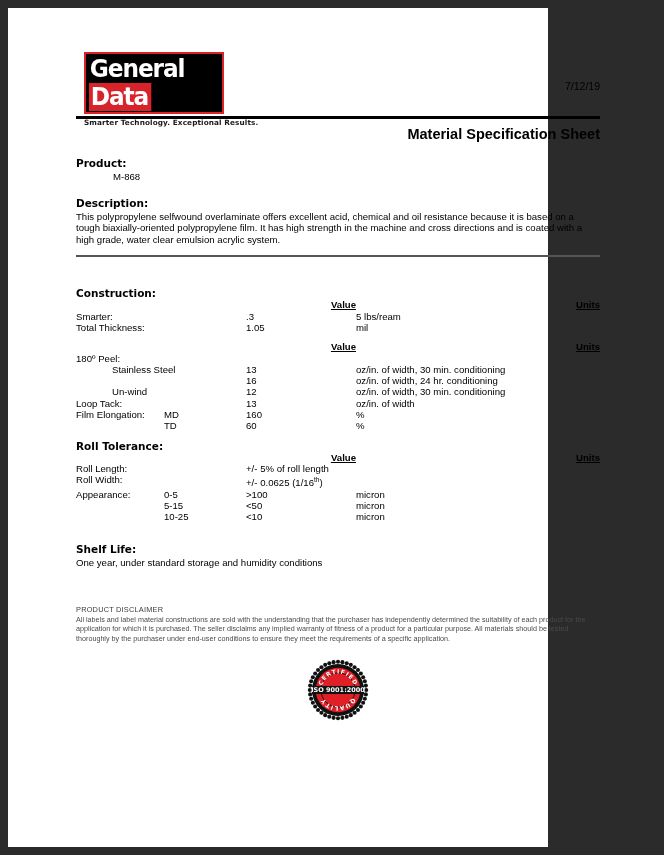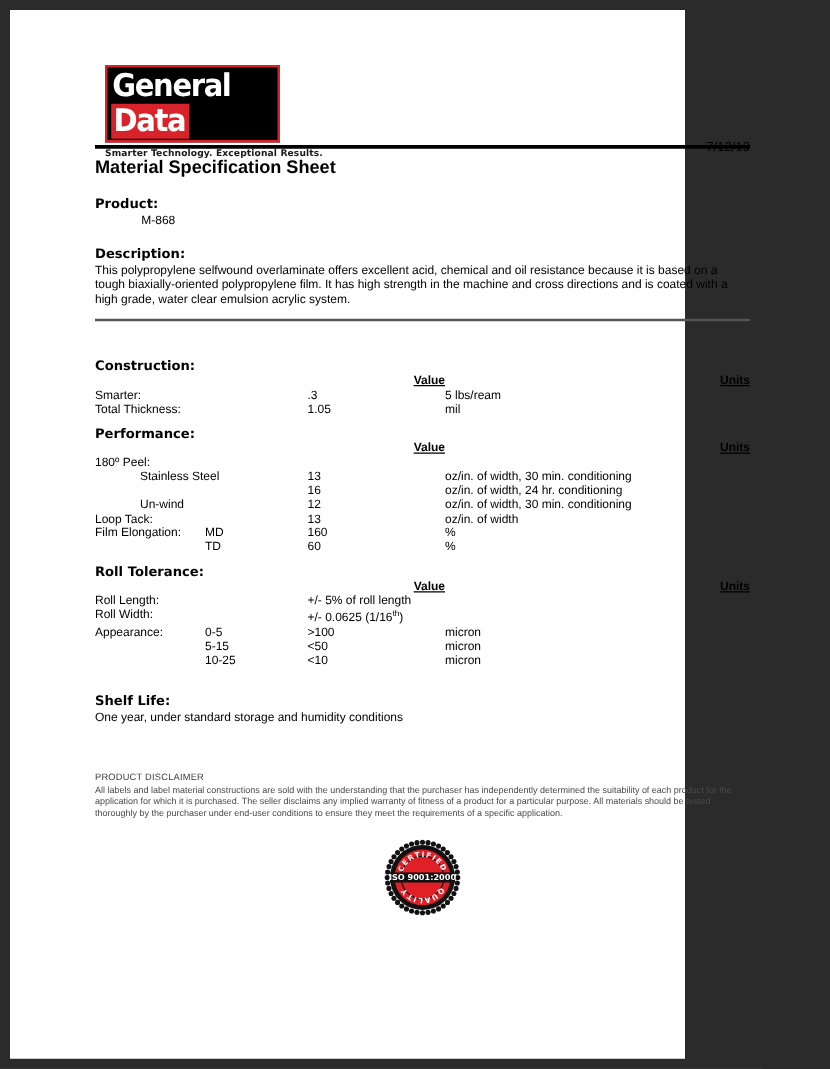--- a/index.html
+++ b/index.html
@@ -64,30 +64,31 @@
     font-size: 7.3px;
     font-weight: bold;
     color: #1a1a1a;
     margin-top: 4px;
     letter-spacing: 0.1px;
     white-space: nowrap;
   }
   .header-date {
     position: absolute;
     right: 0;
-    top: 60px;
+    top: 28px;
     font-size: 10.5px;
     color: #000;
   }
   .rule-thick {
     border: 0;
     border-top: 3px solid #000000;
     margin: 2px 0 0 0;
   }
   .doc-title {
+    text-align: right;
     font-size: 14.5px;
     font-weight: bold;
     color: #000;
     margin-top: 7px;
   }
 
   
   .sec-head {
     font-size: 10.5px;
     font-weight: bold;
@@ -217,21 +218,20 @@
               <td>Total Thickness:</td>
               <td></td>
               <td>1.05</td>
               <td>mil</td>
             </tr>
           </tbody>
       </table>
     </div>
 
     <div class="spec-section tight">
-      <div class="sec-head">Performance:</div>
       <table class="spec">
         <colgroup>
             <col class="c-label">
             <col class="c-sub">
             <col class="c-value">
             <col class="c-units">
           </colgroup>
         <tbody>
             <tr class="row-head">
               <td></td>

